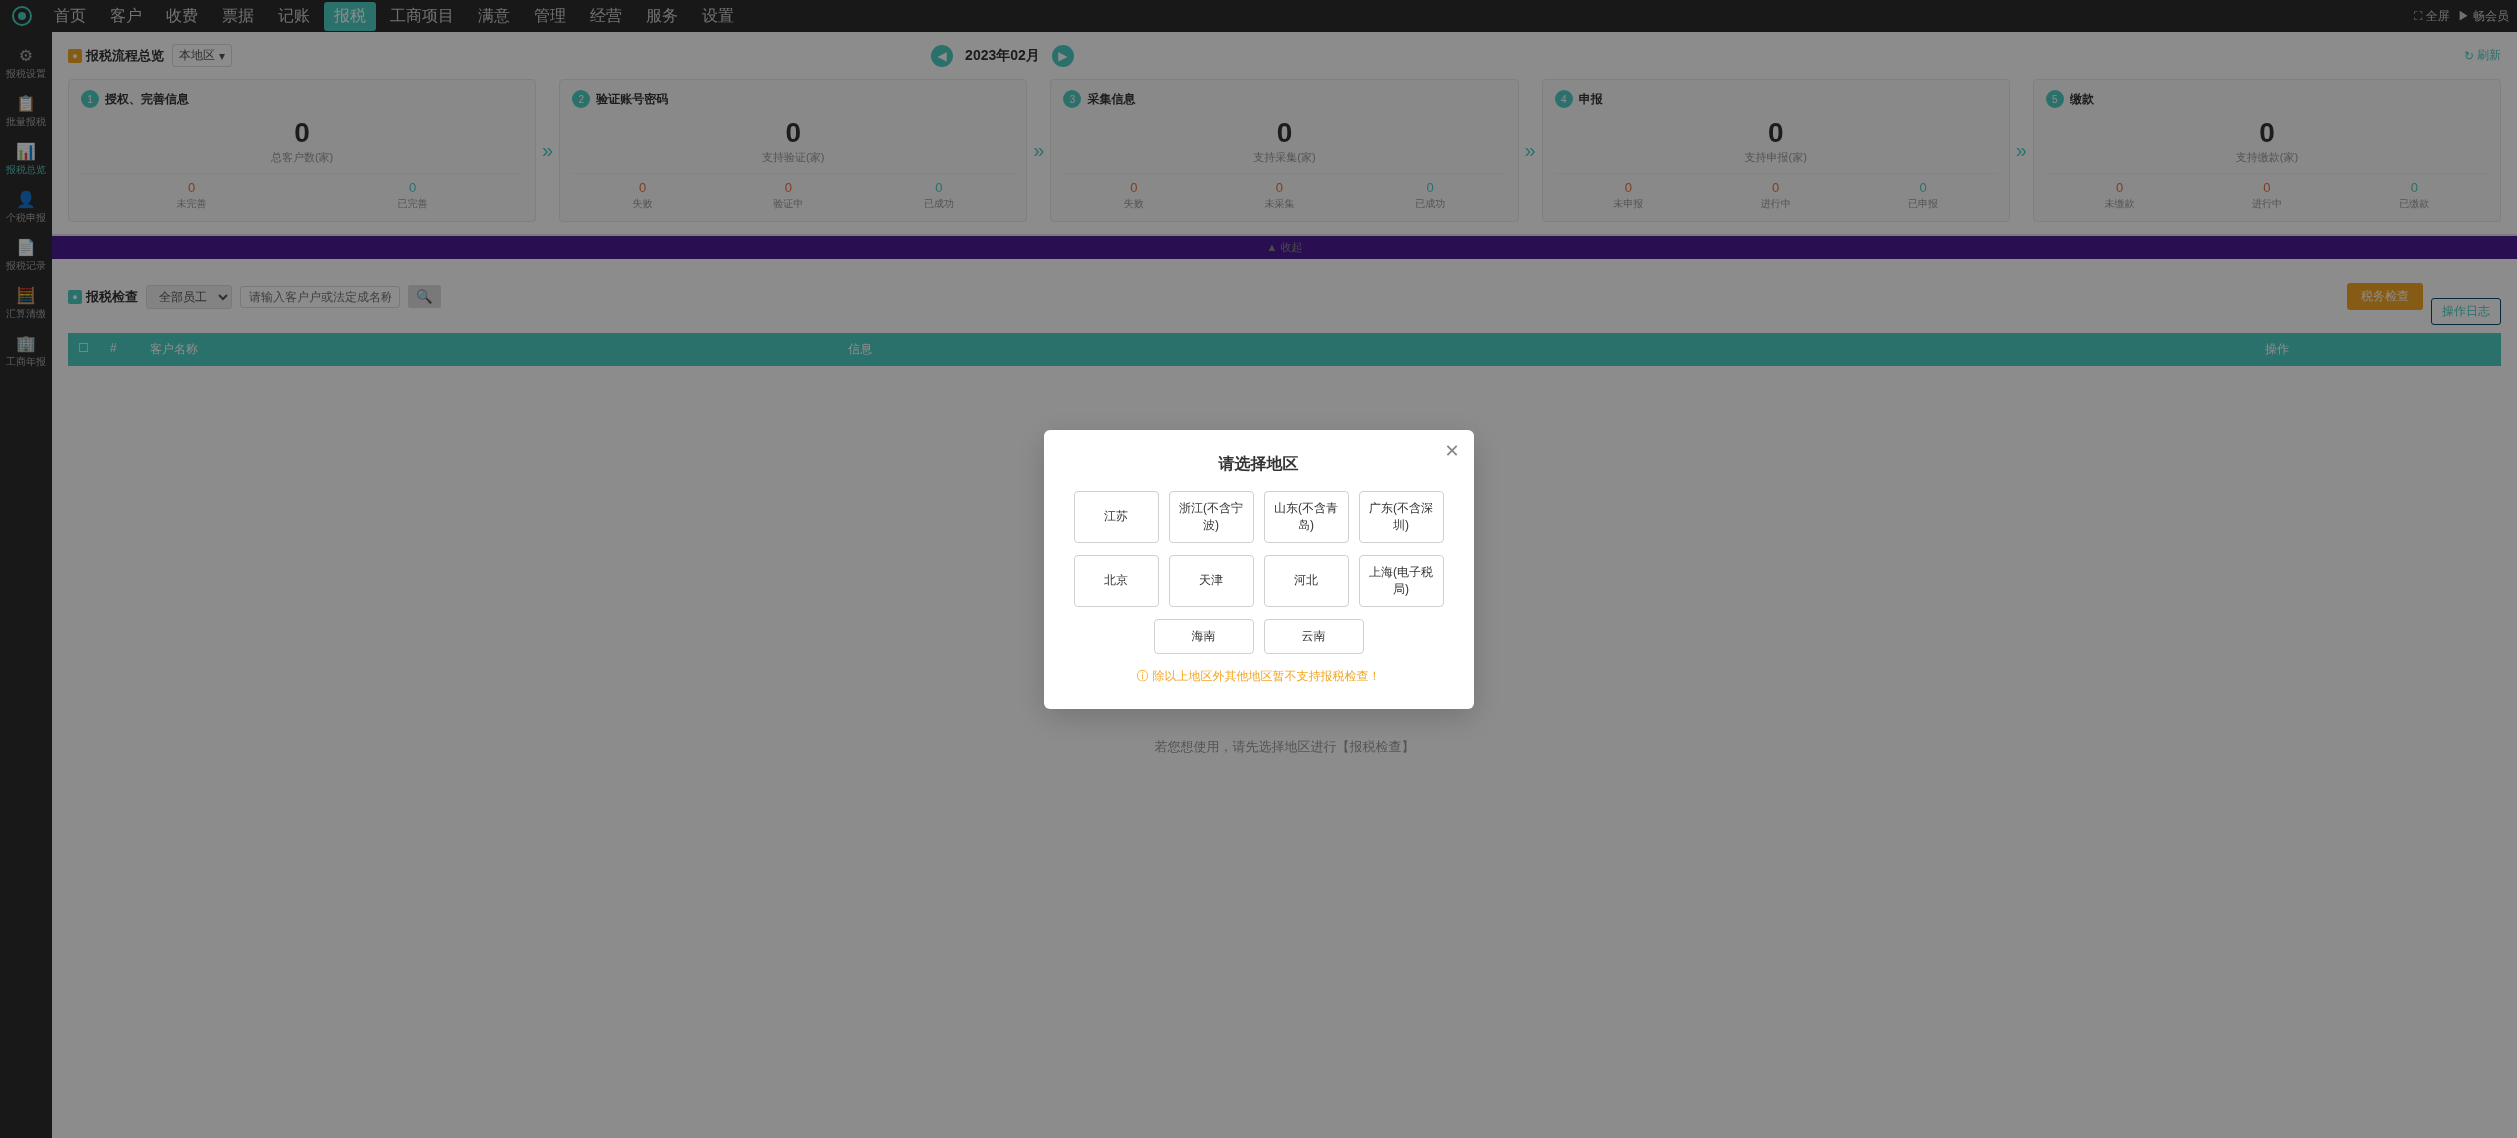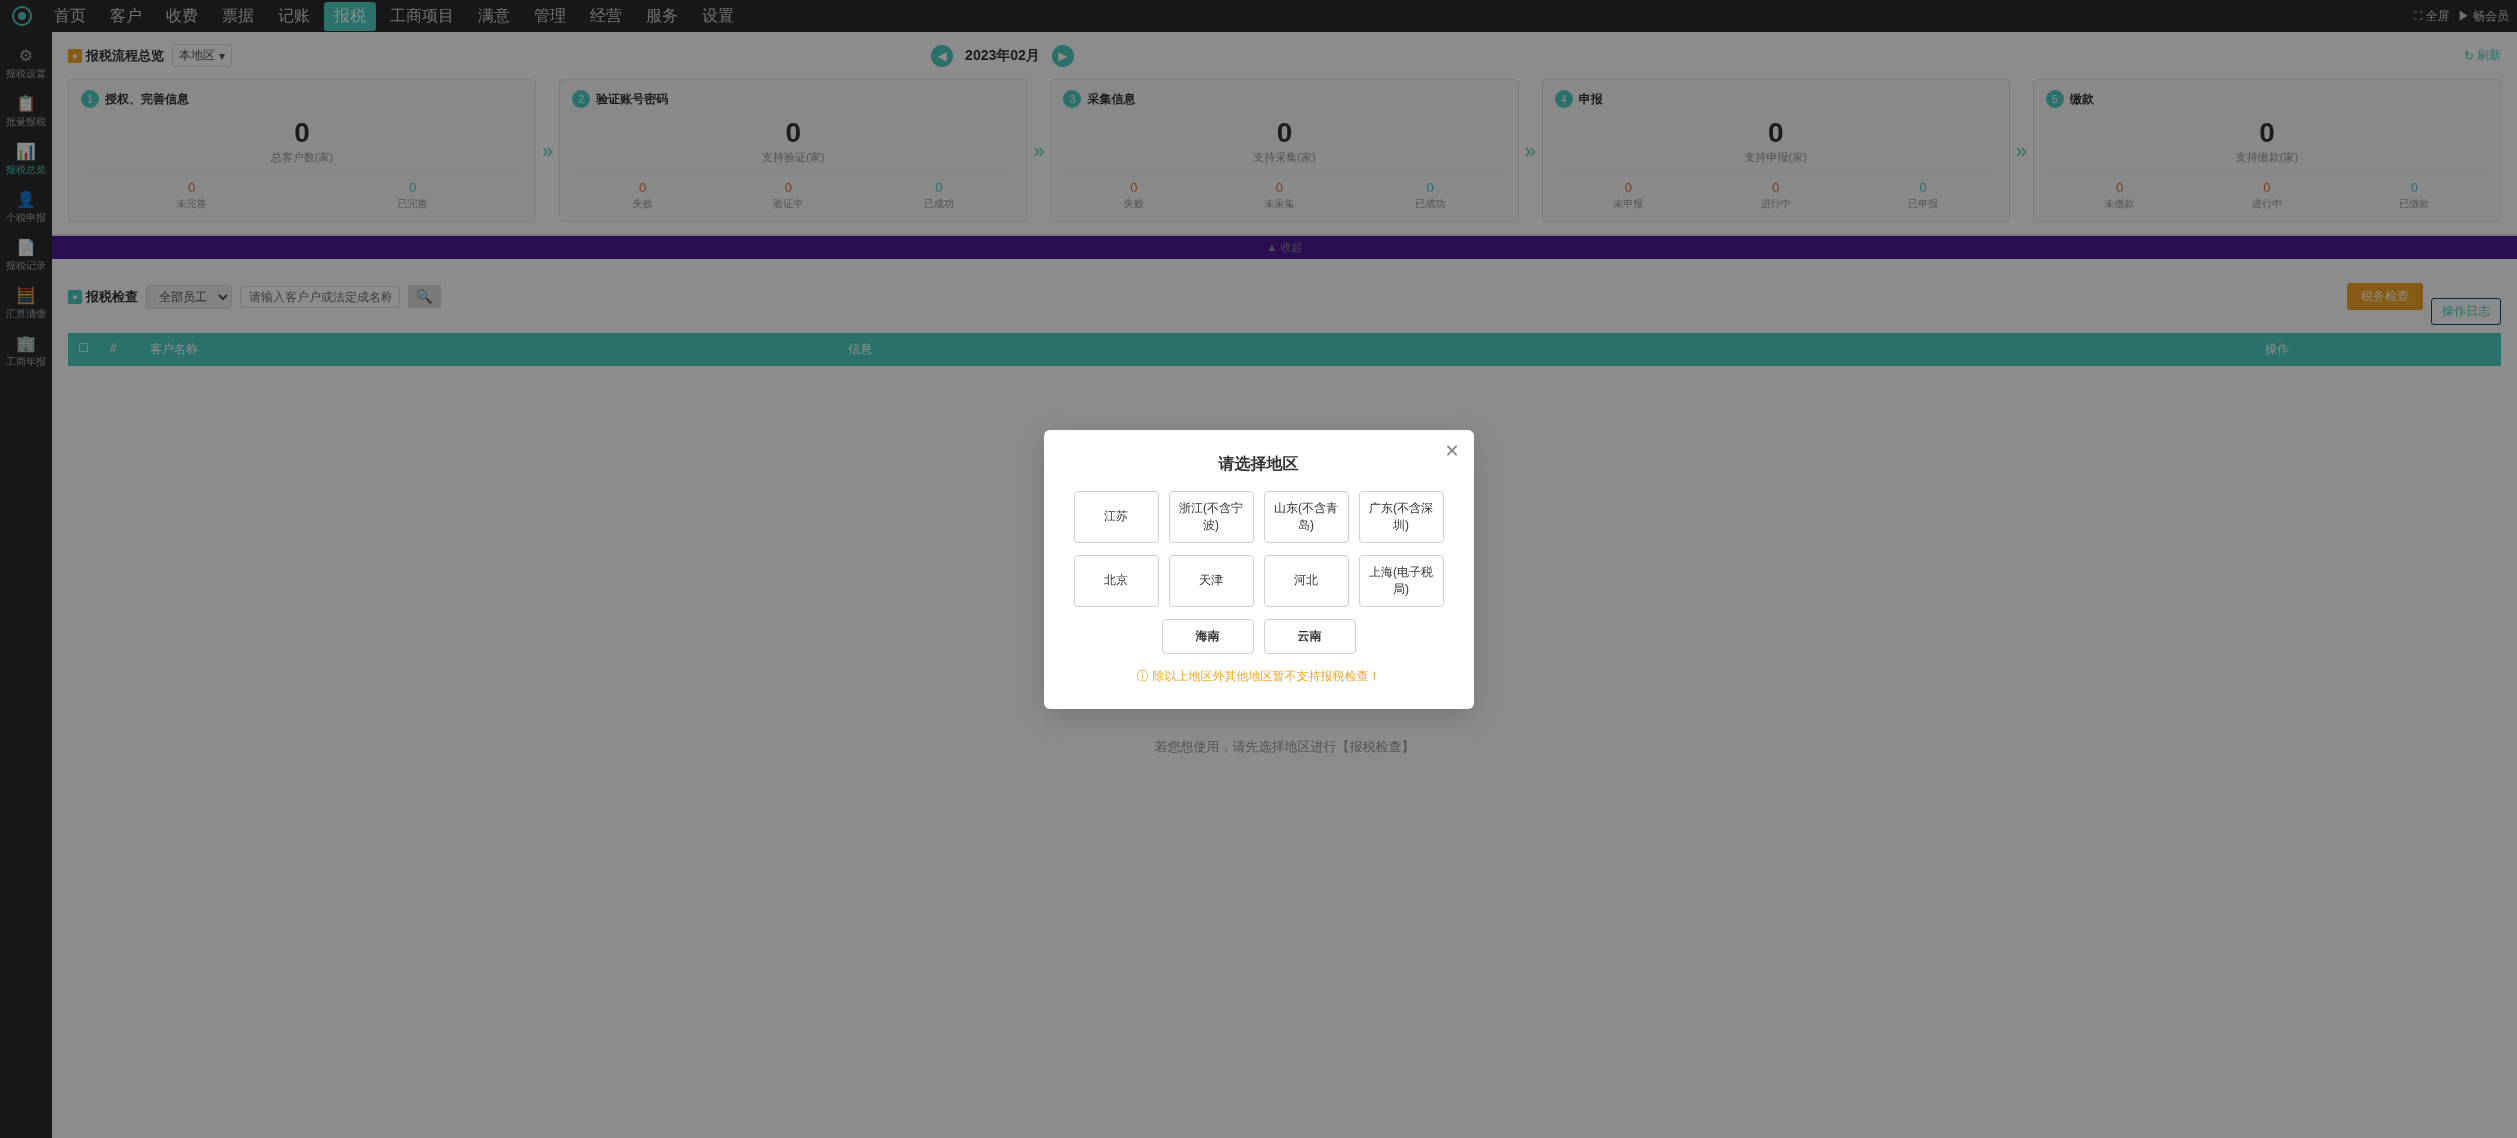--- a/index.html
+++ b/index.html
@@ -387,22 +387,21 @@
       color: #333;
       transition: border-color 0.2s, color 0.2s;
     }
     .region-row-3 {
       display: flex;
       justify-content: center;
       gap: 10px;
       margin-bottom: 14px;
     }
     .region-row-3 .region-btn {
-      width: 92px;
-      font-weight: bold;
+      width: 100px;
     }
     .modal-warning {
       text-align: center;
       color: #f5a623;
       font-size: 12px;
       display: flex;
       align-items: center;
       justify-content: center;
       gap: 4px;
     }

